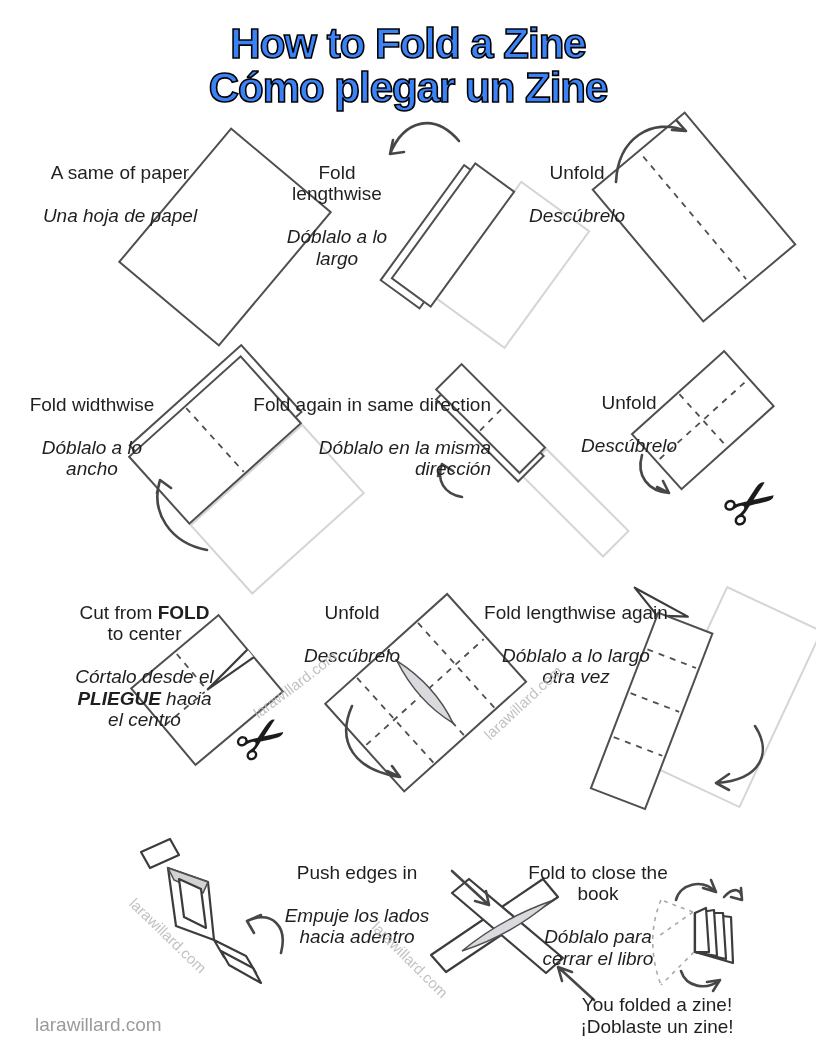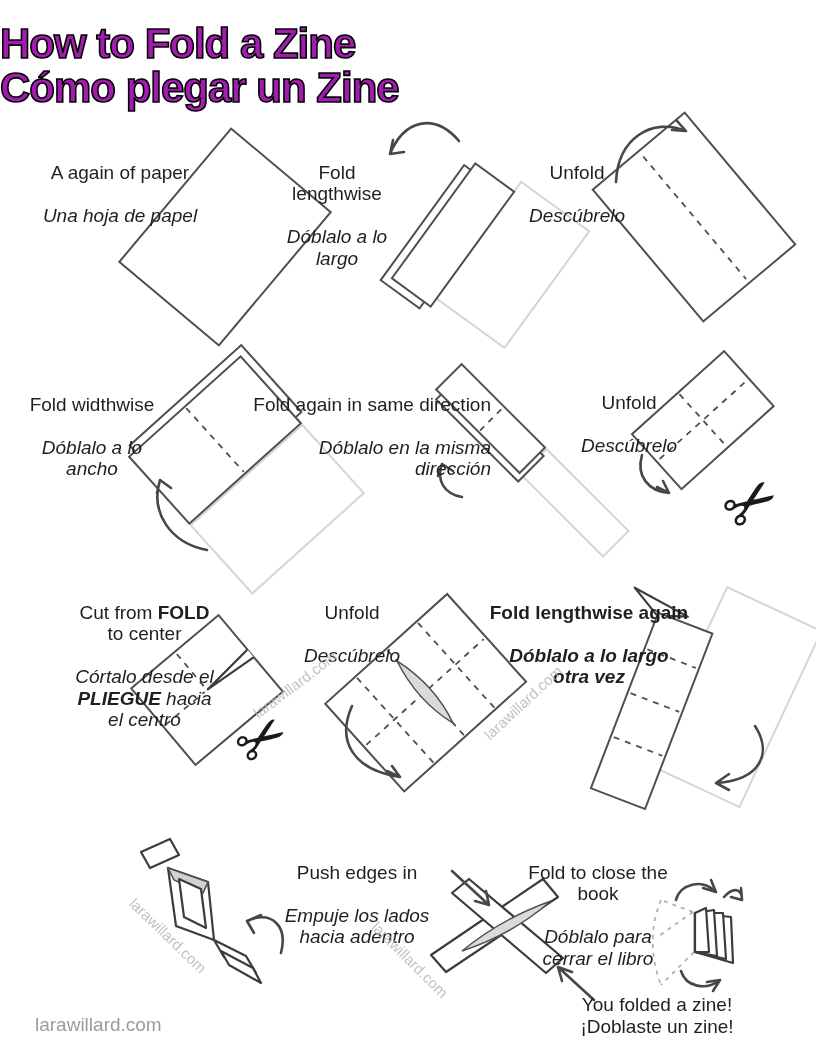--- a/index.html
+++ b/index.html
@@ -1,33 +1,33 @@
 <!DOCTYPE html>
 <html><head>
 <meta charset="utf-8">
 <style>
   html,body{margin:0;padding:0;background:#fff;}
   #page{position:relative;width:816px;height:1056px;background:#ffffff;overflow:hidden;
         font-family:"Liberation Sans",sans-serif;color:#1f1f1f;}
-  #title{position:absolute;top:22px;left:0;width:816px;
-         font-weight:900;font-size:42px;line-height:44px;color:#a21caf;
+  #title{position:absolute;top:22px;left:0;width:816px;text-align:center;
+         font-weight:900;font-size:42px;line-height:44px;color:#3b82f6;
          letter-spacing:-1px;-webkit-text-stroke:1.6px #000;}
   .step{position:absolute;text-align:center;font-size:19px;line-height:21.5px;white-space:pre-line;}
   .step .en{font-style:normal;}
   .step .es{font-style:italic;}
   .align-left{text-align:center;}
   .s1{left:20px;top:140px;width:200px;}
   .s2{left:280px;top:140px;width:114px;}
   .s3{left:515px;top:140px;width:124px;}
   .s4{left:12px;top:372px;width:160px;}
   .s5{left:251px;top:372px;width:240px;text-align:right;}
   .s6{left:569px;top:370px;width:120px;}
   .s7{left:42px;top:580px;width:205px;}
   .s8{left:297px;top:580px;width:110px;}
-  .s9{left:484px;top:580px;width:210px;font-weight:bold;}
+  .s9{left:471px;top:580px;width:210px;}
   .s10{left:25px;top:840px;width:160px;}
   .s11{left:267px;top:840px;width:180px;}
   .s12{left:518px;top:840px;width:160px;}
   #finale{position:absolute;left:552px;top:994px;width:210px;text-align:center;
           font-size:19px;line-height:22px;}
   #footer{position:absolute;left:35px;top:1014px;font-size:19px;color:#9b9b9b;}
   .wm{position:absolute;font-size:15px;color:#b7b7b7;opacity:.85;white-space:nowrap;
       transform-origin:center;}
   .wm1{left:245px;top:676px;transform:rotate(-37deg);}
   .wm2{left:473px;top:694px;transform:rotate(-43deg);}
@@ -160,21 +160,21 @@
       <path class="arrow" d="M 681 971 C 686 987, 706 991, 720 980 M 720 980 l -13 2 M 720 980 l -7 11"></path>
     </g>
   </svg>
 
   <div id="title">
     <div>How to Fold a Zine</div>
     <div>Cómo plegar un Zine</div>
   </div>
 
   <div class="step s1">
-    <div class="en">A again of paper</div>
+    <div class="en">A same of paper</div>
     <div class="es">Una hoja de papel</div>
   </div>
 
   <div class="step s2">
     <div class="en">Fold
 lengthwise</div>
     <div class="es">Dóblalo a lo
 largo</div>
   </div>
 

